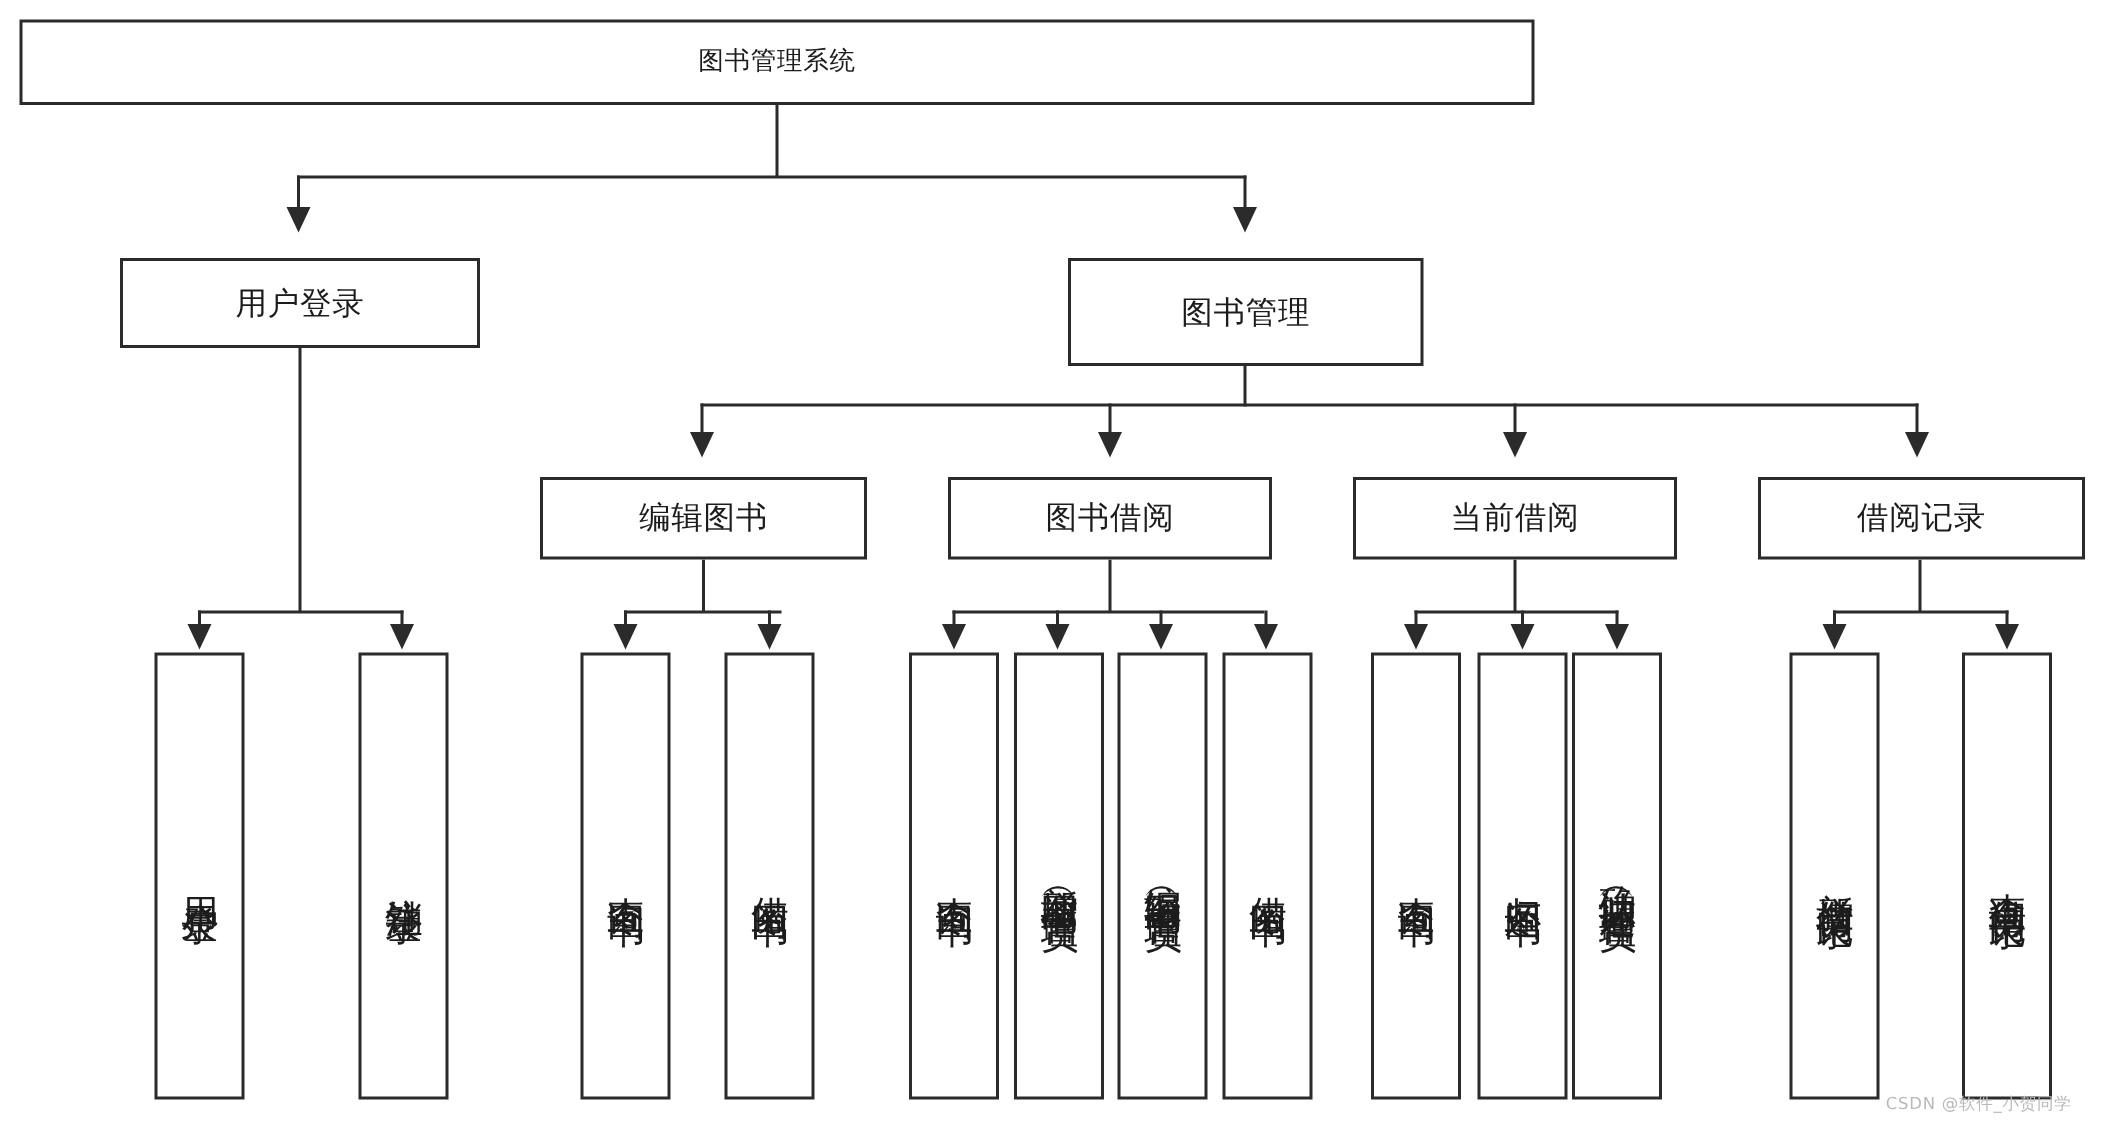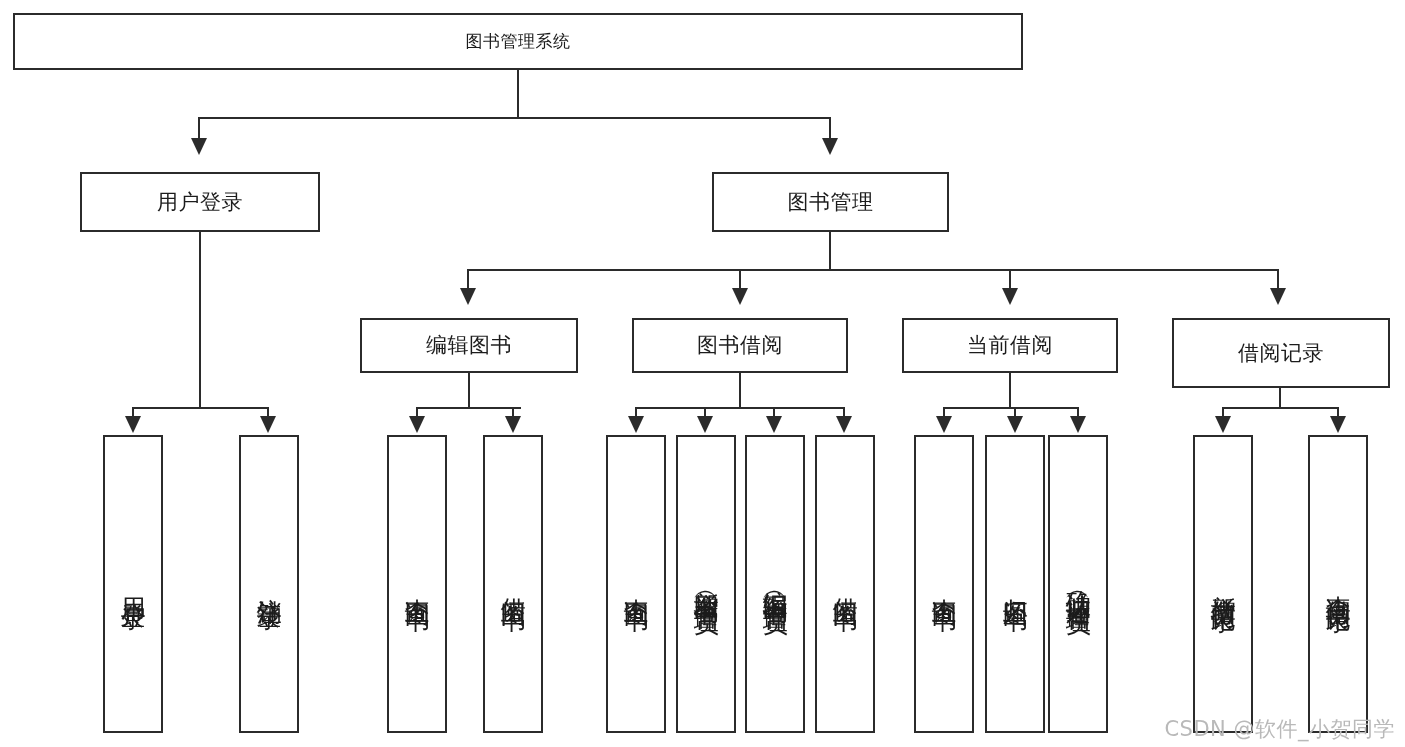--- a/index.html
+++ b/index.html
@@ -60,22 +60,22 @@
     width:0;height:0;
     border-left:8px solid transparent;
     border-right:8px solid transparent;
     border-top:17px solid #2b2b2b;
     z-index:2;
   }
 
   
   #watermark{
     position:absolute;
-    right:10px;bottom:4px;
-    font-size:21px;
+    right:24px;bottom:4px;
+    font-size:11px;
     color:#b9b9b9;
     letter-spacing:0.5px;
     z-index:5;
     white-space:nowrap;
     font-family:"DejaVu Sans","Liberation Sans",sans-serif;
   }
 </style>
 </head>
 <body>
 
@@ -90,21 +90,21 @@
   <div class="ln h" style="left:198px;top:117px;width:633px;height:2px;"></div>
 
   <div class="ln v" style="left:198px;top:117px;width:2px;height:25px;"></div>
   <div class="arrow" style="left:191px;top:138px;"></div>
   <div class="ln v" style="left:829px;top:117px;width:2px;height:25px;"></div>
   <div class="arrow" style="left:822px;top:138px;"></div>
 
   <div class="node" style="left:80px;top:172px;width:240px;height:60px;">
     <span class="label">用户登录</span>
   </div>
-  <div class="node" style="left:712px;top:172px;width:237px;height:60px;">
+  <div class="node" style="left:712px;top:172px;width:237px;height:72px;">
     <span class="label">图书管理</span>
   </div>
 
   <div class="ln v" style="left:199px;top:232px;width:2px;height:176px;"></div>
   <div class="ln h" style="left:132px;top:407px;width:137px;height:2px;"></div>
   <div class="ln v" style="left:132px;top:407px;width:2px;height:12px;"></div>
   <div class="arrow" style="left:125px;top:416px;"></div>
   <div class="ln v" style="left:267px;top:407px;width:2px;height:12px;"></div>
   <div class="arrow" style="left:260px;top:416px;"></div>
 
@@ -121,21 +121,21 @@
 
   <div class="node" style="left:360px;top:318px;width:218px;height:55px;">
     <span class="label">编辑图书</span>
   </div>
   <div class="node" style="left:902px;top:318px;width:216px;height:55px;">
     <span class="label">当前借阅</span>
   </div>
   <div class="node" style="left:632px;top:318px;width:216px;height:55px;">
     <span class="label">图书借阅</span>
   </div>
-  <div class="node" style="left:1172px;top:318px;width:218px;height:70px;">
+  <div class="node" style="left:1172px;top:318px;width:218px;height:55px;">
     <span class="label">借阅记录</span>
   </div>
 
   <div class="ln v" style="left:468px;top:373px;width:2px;height:35px;"></div>
   <div class="ln h" style="left:416px;top:407px;width:105px;height:2px;"></div>
   <div class="ln v" style="left:416px;top:407px;width:2px;height:12px;"></div>
   <div class="arrow" style="left:409px;top:416px;"></div>
   <div class="ln v" style="left:512px;top:407px;width:2px;height:12px;"></div>
   <div class="arrow" style="left:505px;top:416px;"></div>
 

